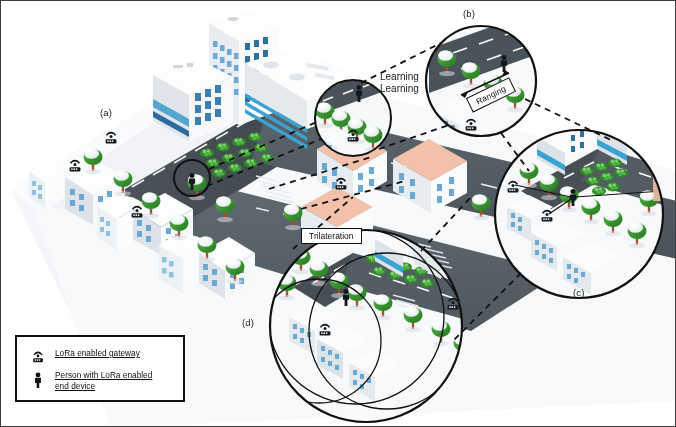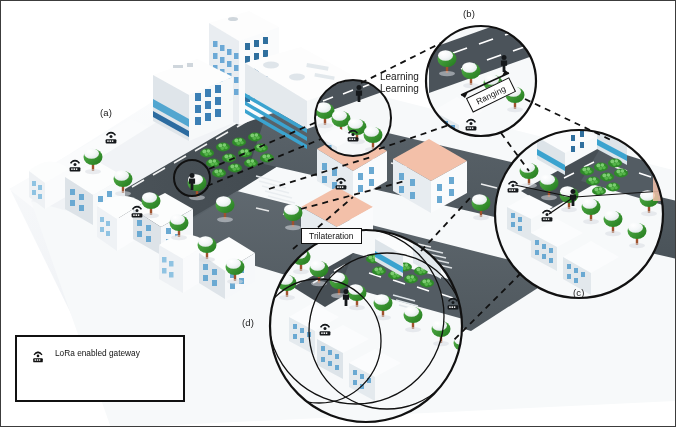--- a/index.html
+++ b/index.html
@@ -25,21 +25,21 @@
     position:absolute;background:#ffffff;border:1.2px solid #111;
     font-size:8.5px;color:#111;padding:2px 7px;white-space:nowrap;
     font-family:"Liberation Sans", sans-serif;
   }
   #legend{
     position:absolute;left:14px;top:334px;width:170px;height:67px;
     background:#ffffff;border:2.6px solid #111;box-sizing:border-box;
   }
   .lgrow{position:absolute;display:flex;align-items:flex-start;}
   .lgtext{font-size:8.3px;color:#111;line-height:10.5px;
-          font-family:"Liberation Sans", sans-serif;}
+          font-family:"Liberation Sans", sans-serif;text-decoration:underline;}
   .lgicon{width:16px;height:18px;margin-right:9px;flex:0 0 16px;}
 </style>
 </head>
 <body>
 
 <div id="figure">
 
   <svg id="scene" viewBox="0 0 676 427">
     <defs>
 
@@ -688,15 +688,25 @@
         <rect x="-3.8" y="-0.4" width="1.6" height="1.6" fill="#fff"></rect>
         <rect x="-1.4" y="-0.4" width="1.6" height="1.6" fill="#fff"></rect>
         <rect x="1" y="-0.4" width="1.6" height="1.6" fill="#fff"></rect>
         <circle cx="0" cy="-4.2" r="1.5" fill="#111"></circle>
         <path d="M-4.4,-5.4 a5,5 0 0 1 8.8,0" stroke="#111" stroke-width="1.5" fill="none"></path>
         <path d="M-2.6,-7.4 a4.2,4.2 0 0 1 5.2,0" stroke="#111" stroke-width="1.3" fill="none"></path>
       </svg>
       <div class="lgtext">LoRa enabled gateway</div>
     </div>
 
+    <div class="lgrow" style="left:13px;top:33px;">
+      <svg class="lgicon" viewBox="-9 -12 18 16">
+        <circle cx="0" cy="-8.6" r="2.7" fill="#111"></circle>
+        <path d="M-3.3,-5.4 h6.6 v5.8 l-1.9,0 v6.4 h-2.9 v-6.4 l-1.8,0 z" fill="#111"></path>
+      </svg>
+      <div class="lgtext">
+        <div>Person with LoRa enabled</div>
+        <div>end device</div>
+      </div>
+    </div>
   </div>
 
 </div>
 
 </body></html>

